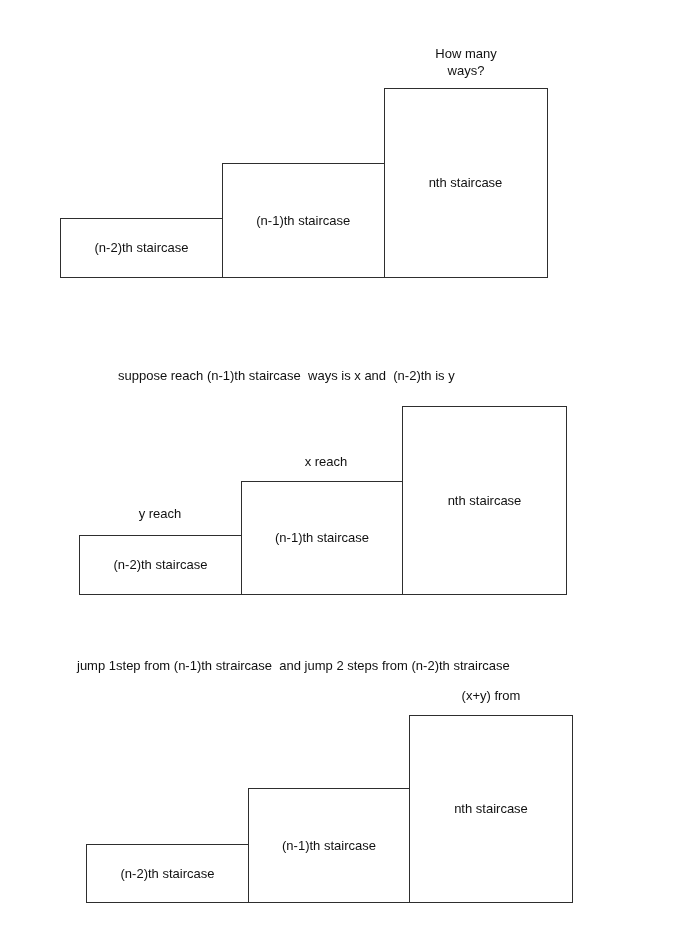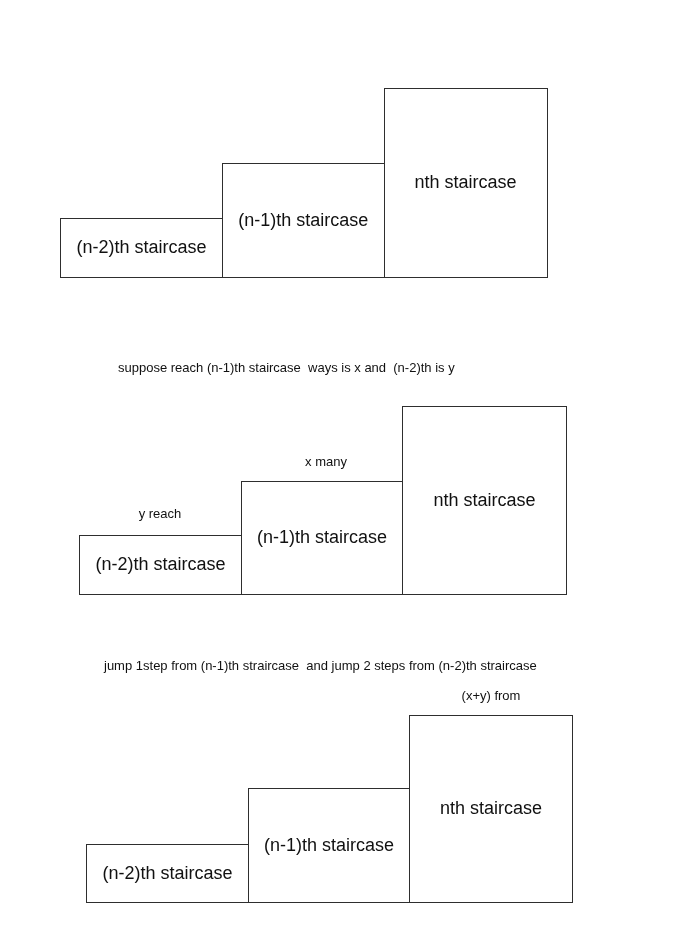--- a/index.html
+++ b/index.html
@@ -20,74 +20,76 @@
     background: var(--bg);
     overflow: hidden;
   }
   .box {
     position: absolute;
     border: 1.5px solid var(--line);
     background: var(--bg);
     display: flex;
     align-items: center;
     justify-content: center;
-    font-size: 18px;
+    font-size: 13px;
     line-height: 1.2;
     text-align: center;
   }
   .caption {
     position: absolute;
     font-size: 13px;
     white-space: pre;
   }
   .floating-label {
     position: absolute;
     font-size: 13px;
     text-align: center;
     white-space: pre-line;
   }
   
   .d1-question { top: 45px;  left: 396px; width: 140px; line-height: 17px; }
   .d1-n2 { left: 60px;    top: 218px; width: 163px;   height: 60px;  }
   .d1-n1 { left: 221.5px; top: 163px; width: 163.5px; height: 115px; }
   .d1-n  { left: 383.5px; top: 88px;  width: 164px;   height: 190px; }
   
-  .d2-caption { left: 118px; top: 360px; }
+  .d2-caption { left: 118px; top: 368px; }
   .d2-yways { left: 120px; width: 80px; top: 506px; }
   .d2-xways { left: 286px; width: 80px; top: 454px; }
   .d2-n2 { left: 79px;    top: 535px; width: 163px; height: 60px;  }
   .d2-n1 { left: 240.5px; top: 481px; width: 163px; height: 114px; }
   .d2-n  { left: 402px;   top: 406px; width: 165px; height: 189px; }
   
-  .d3-caption { left: 104px; top: 658px; }
+  .d3-caption { left: 77px; top: 658px; }
   .d3-xyways { left: 441px; width: 100px; top: 688px; }
   .d3-n2 { left: 86px;    top: 844px; width: 163px; height: 59px;  }
   .d3-n1 { left: 247.5px; top: 788px; width: 163px; height: 115px; }
   .d3-n  { left: 409px;   top: 715px; width: 164px; height: 188px; }
 </style>
 </head>
 <body>
 
 <div class="canvas">
 
+  <div class="floating-label d1-question">How many
+ways?</div>
 
   <div class="box d1-n2">
     <span>(n-2)th staircase</span>
   </div>
   <div class="box d1-n1">
     <span>(n-1)th staircase</span>
   </div>
   <div class="box d1-n">
     <span>nth staircase</span>
   </div>
 
   <div class="caption d2-caption">suppose reach (n-1)th staircase  ways is x and  (n-2)th is y</div>
 
   <div class="floating-label d2-yways">y reach</div>
-  <div class="floating-label d2-xways">x many</div>
+  <div class="floating-label d2-xways">x reach</div>
 
   <div class="box d2-n2">
     <span>(n-2)th staircase</span>
   </div>
   <div class="box d2-n1">
     <span>(n-1)th staircase</span>
   </div>
   <div class="box d2-n">
     <span>nth staircase</span>
   </div>

